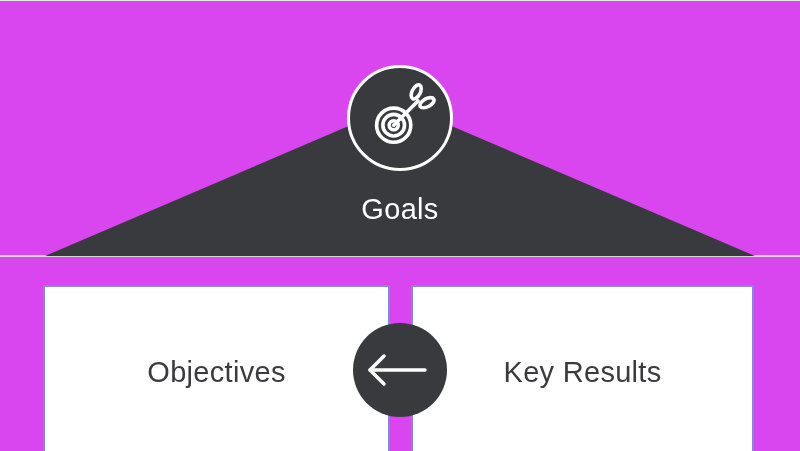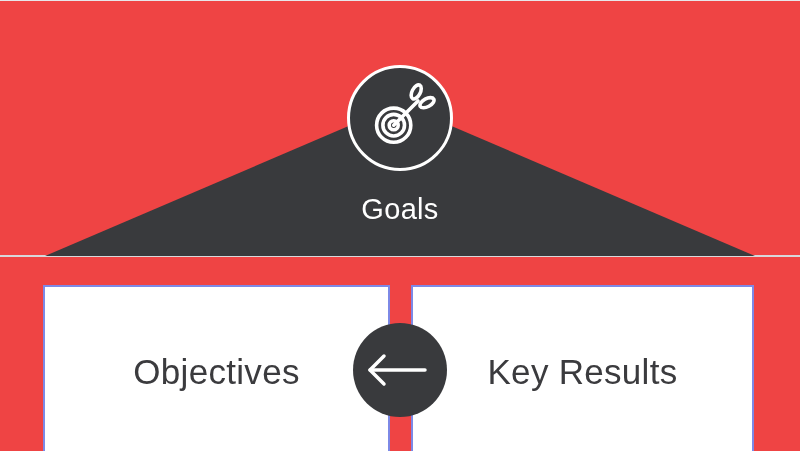--- a/index.html
+++ b/index.html
@@ -5,21 +5,21 @@
   html, body {
     margin: 0;
     padding: 0;
     background: #fafafc;
     font-family: "Liberation Sans", "DejaVu Sans", sans-serif;
   }
   .canvas {
     position: relative;
     width: 800px;
     height: 451px;
-    background: #ef4444;
+    background: #d946ef;
     overflow: hidden;
   }
   .top-hairline {
     position: absolute;
     left: 0; top: 0;
     width: 100%; height: 1px;
     background: #e7e7ea;
   }
   .base-hairline {
     position: absolute;
@@ -59,21 +59,21 @@
     box-sizing: border-box;
     background: #ffffff;
     border: 2px solid #7d89e6;
     display: flex;
     align-items: center;
     justify-content: center;
   }
   .box-left  { left: 43px;  width: 347px; }
   .box-right { left: 411px; width: 343px; }
   .box-label {
-    font-size: 35px;
+    font-size: 29px;
     color: #3b3b3e;
     letter-spacing: 0.3px;
     transform: translateY(-3px);
   }
   .arrow-circle {
     position: absolute;
     left: 353px; top: 323px;
     width: 94px; height: 94px;
     background: #393a3d;
     border-radius: 50%;

